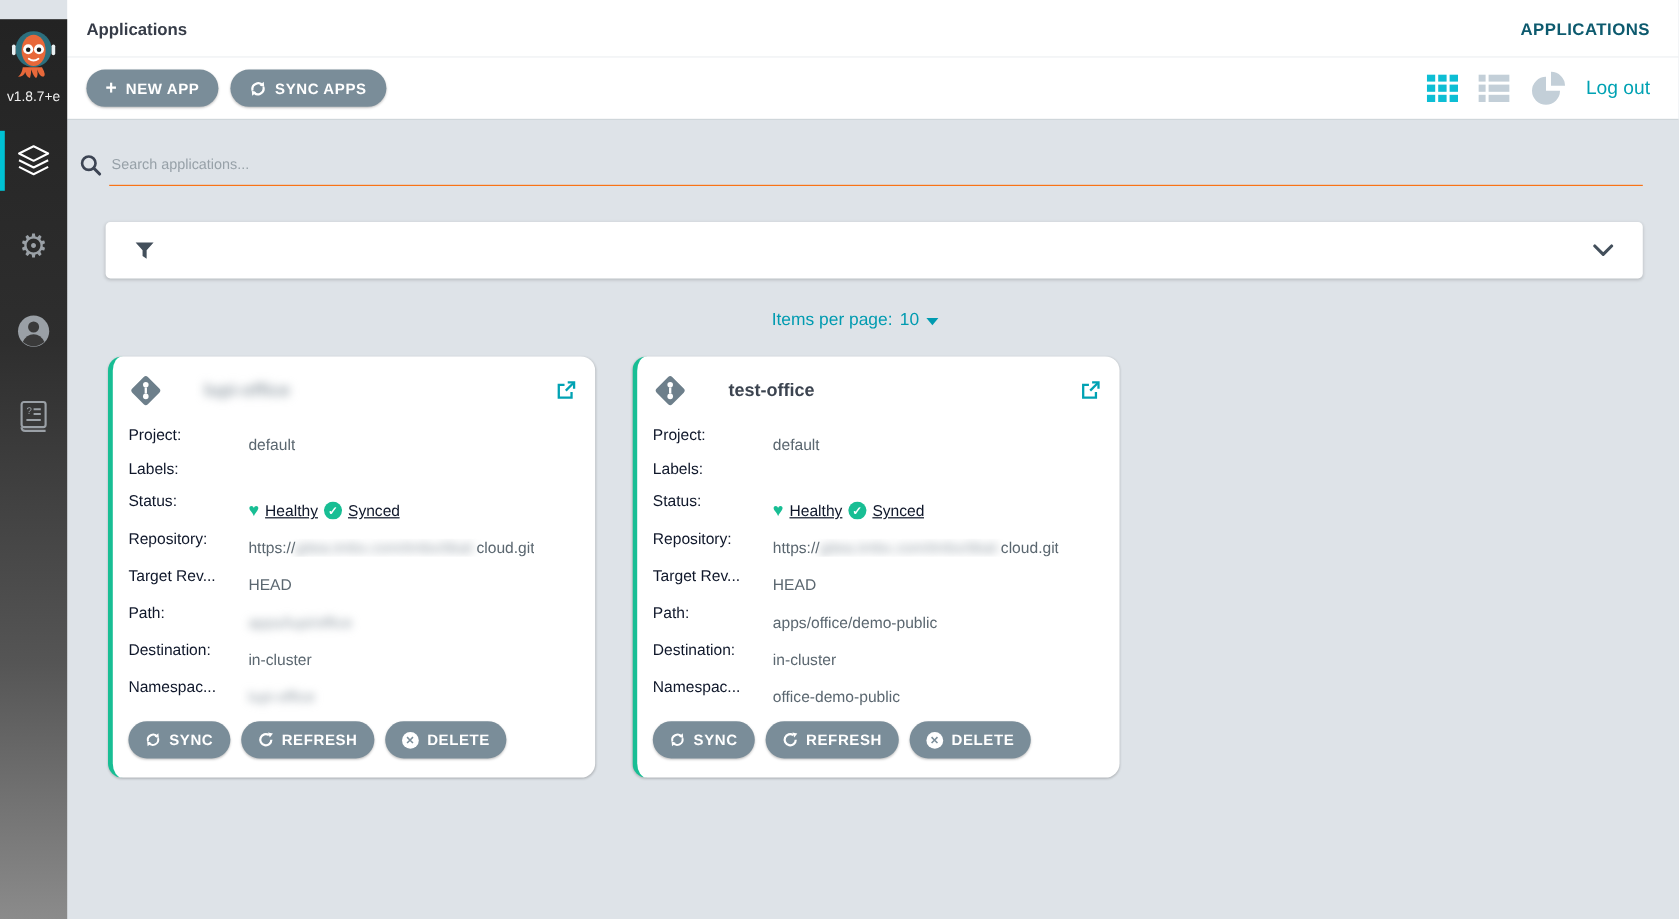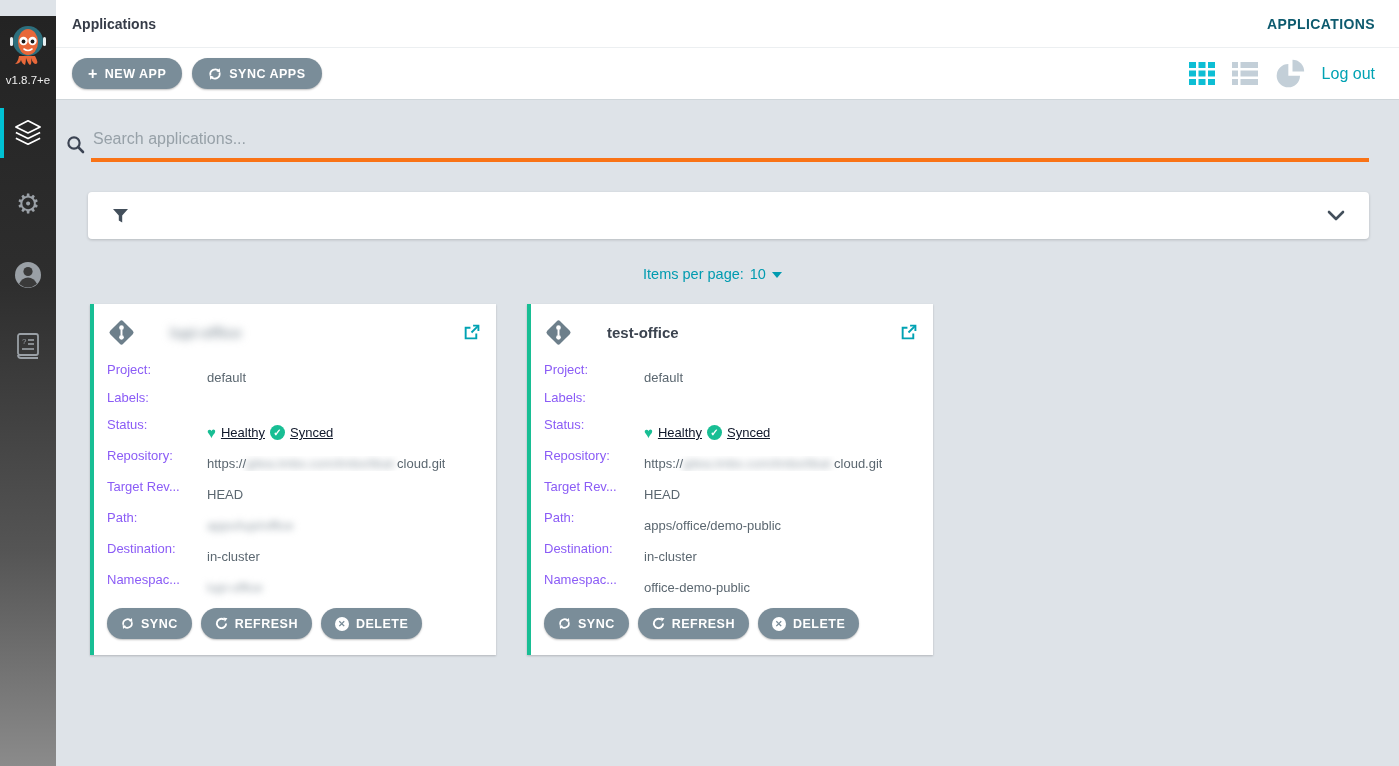--- a/index.html
+++ b/index.html
@@ -54,22 +54,22 @@
   .view-icon { cursor:pointer; display:flex; }
   .logout { color:#00a2b3; font-size:16px; cursor:pointer; }
 
   
   .content { height:666px; padding:0; }
 
   .search-row { display:flex; align-items:flex-end; padding:26px 30px 0 10px; }
   .search-icon { margin:0 6px 8px 0; display:flex; }
   .search-input {
     flex:1; border:none; outline:none; background:transparent;
-    border-bottom:4px solid #f97316; padding:4px 2px 10px 2px;
-    font-family:"Liberation Sans",sans-serif; font-size:16px; color:#49525a;
+    border-bottom:1px solid #f97316; padding:4px 2px 10px 2px;
+    font-family:"Liberation Sans",sans-serif; font-size:12px; color:#49525a;
   }
   .search-input::placeholder { color:#97a1a8; }
 
   .filter-panel {
     margin:30px 30px 0 32px; height:47px; background:#ffffff; border-radius:4px;
     box-shadow:0 1px 3px rgba(0,0,0,.18);
     display:flex; align-items:center; justify-content:space-between;
     padding:0 24px; cursor:pointer;
   }
 
@@ -78,28 +78,28 @@
     color:#009bb0; font-size:14.5px; cursor:pointer; display:inline-flex; align-items:center; gap:6px;
   }
   .caret-down {
     width:0; height:0; border-left:5px solid transparent; border-right:5px solid transparent;
     border-top:6px solid #009bb0; display:inline-block; margin-top:2px;
   }
 
   
   .cards-row { display:flex; gap:31px; margin:21px 30px 0 34px; }
   .card {
-    width:406px; background:#ffffff; border-left:4px solid #18be94; border-radius:0;
+    width:406px; background:#ffffff; border-left:4px solid #18be94; border-radius:12px;
     box-shadow:0 1px 2px rgba(0,0,0,.2); padding:12px 16px 16px 13px; cursor:pointer;
   }
   .card-header { display:flex; align-items:center; height:32px; margin-bottom:6px; }
   .card-title { font-size:15px; font-weight:700; color:#3c4450; margin-left:34px; }
   .ext-link { margin-left:auto; display:flex; cursor:pointer; }
   .card-row { display:flex; min-height:24px; align-items:center; font-size:13px; }
-  .card-label { width:100px; flex:none; color:#8b5cf6; }
+  .card-label { width:100px; flex:none; color:#0f172a; }
   .card-value { color:#5b6770; white-space:nowrap; overflow:hidden; display:flex; align-items:center; gap:5px;margin-top:16px; }
   .redacted { filter:blur(3.5px); color:#98a2aa; user-select:none; }
   .redacted-name { filter:blur(4px); color:#9aa4ac; }
   .heart { color:#18be94; font-size:15px; line-height:1; }
   .check-circle {
     width:15px; height:15px; border-radius:50%; background:#18be94; color:#ffffff;
     font-size:10px; font-weight:700; display:inline-flex; align-items:center; justify-content:center;
   }
   .status-word { color:#0f172a;text-decoration:underline; }
   .card-actions { display:flex; gap:9px; margin-top:13px; }

